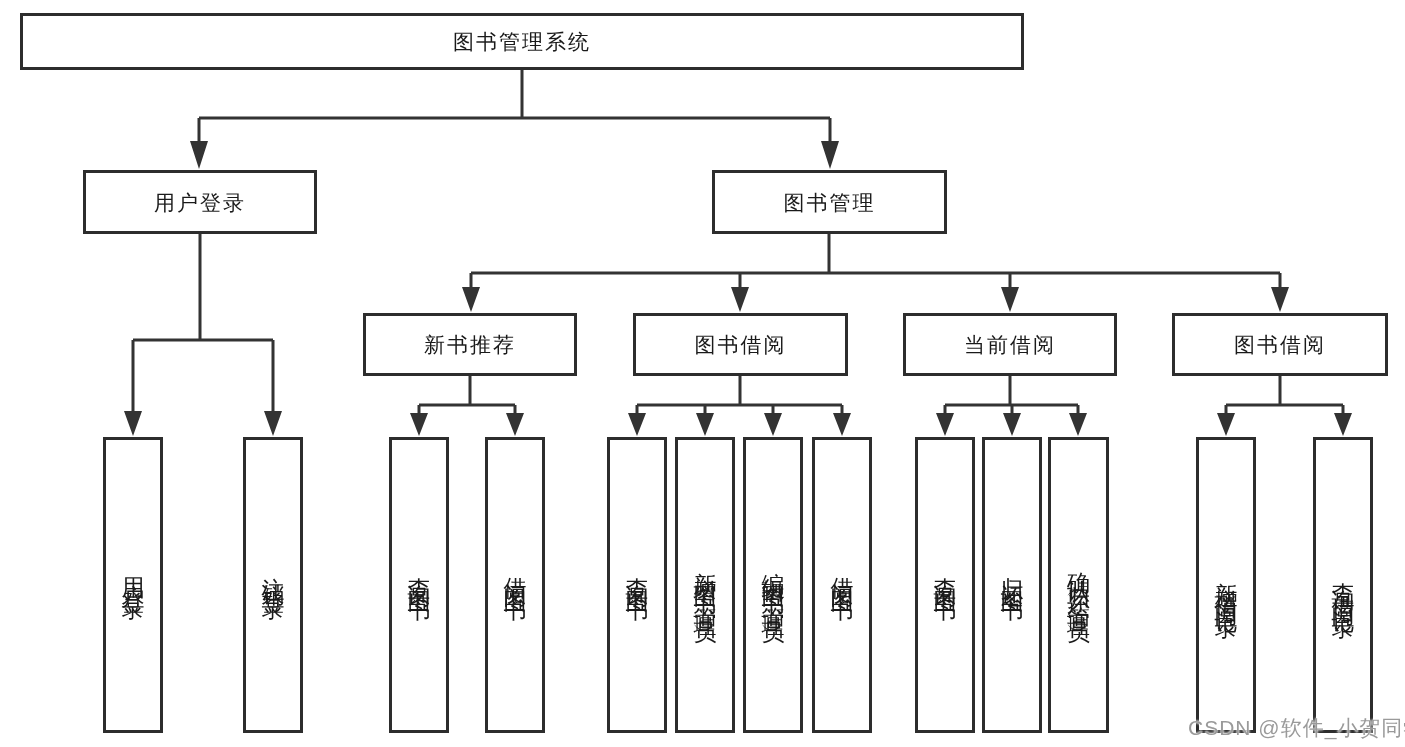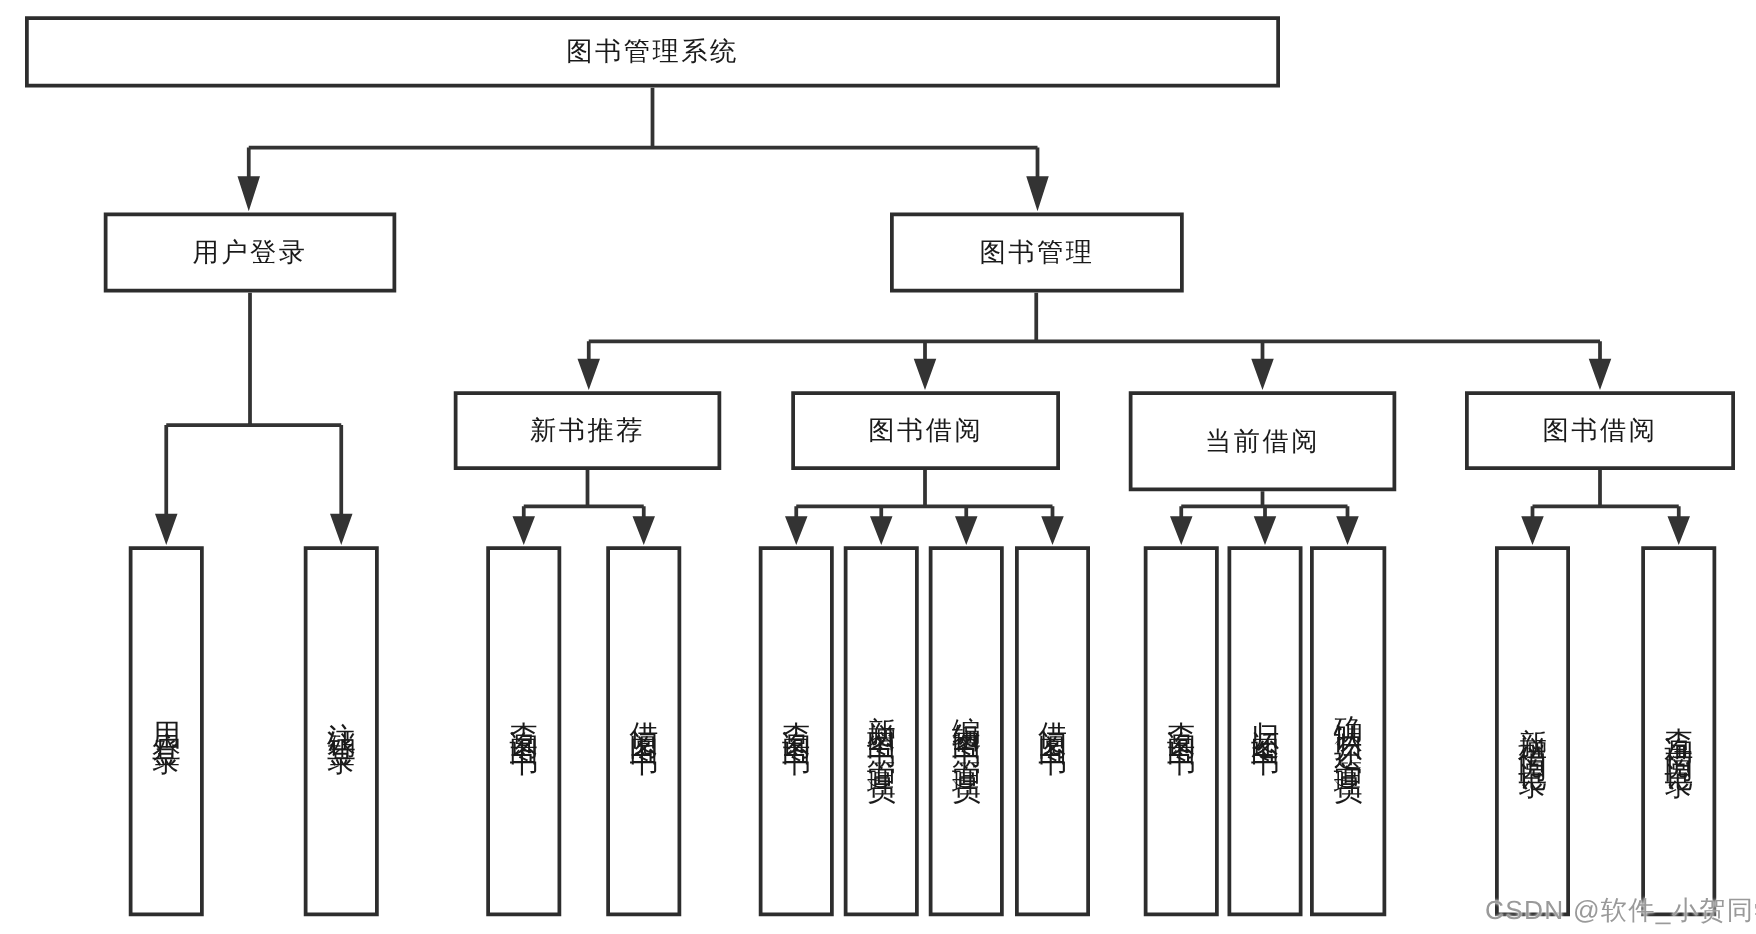--- a/index.html
+++ b/index.html
@@ -136,21 +136,21 @@
   <div class="box" style="left:712px; top:170px; width:235px; height:64px;align-items:center;">
     <span class="hlabel">图书管理</span>
   </div>
 
   <div class="box" style="left:363px; top:313px; width:214px; height:63px;">
     <span class="hlabel">新书推荐</span>
   </div>
   <div class="box" style="left:633px; top:313px; width:215px; height:63px;">
     <span class="hlabel">图书借阅</span>
   </div>
-  <div class="box" style="left:903px; top:313px; width:214px; height:80px;">
+  <div class="box" style="left:903px; top:313px; width:214px; height:63px;">
     <span class="hlabel">当前借阅</span>
   </div>
   <div class="box" style="left:1172px; top:313px; width:216px; height:63px;">
     <span class="hlabel">图书借阅</span>
   </div>
 
   <div class="box leaf" style="left:103px; width:60px;">
     <span class="vlabel lift">用户登录</span>
   </div>
   <div class="box leaf" style="left:243px; width:60px;">

